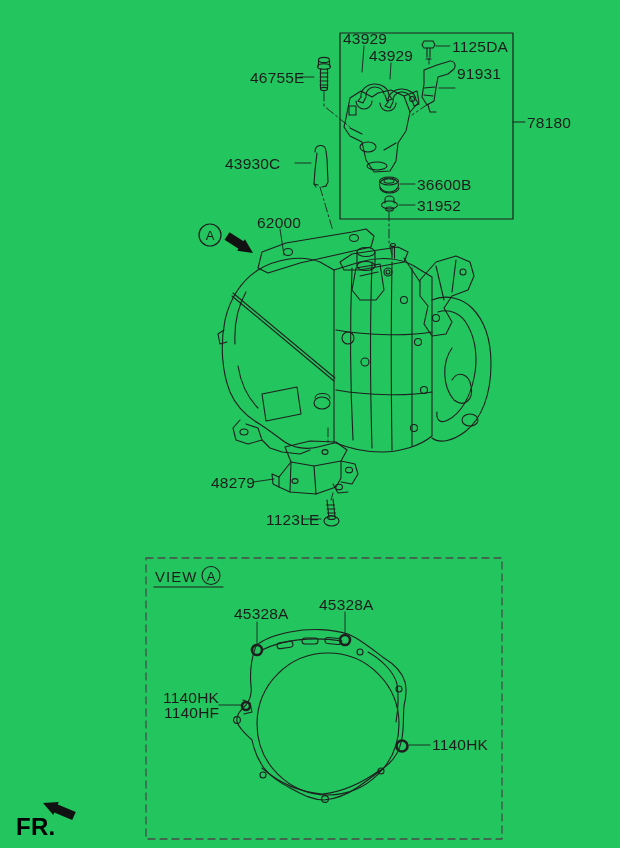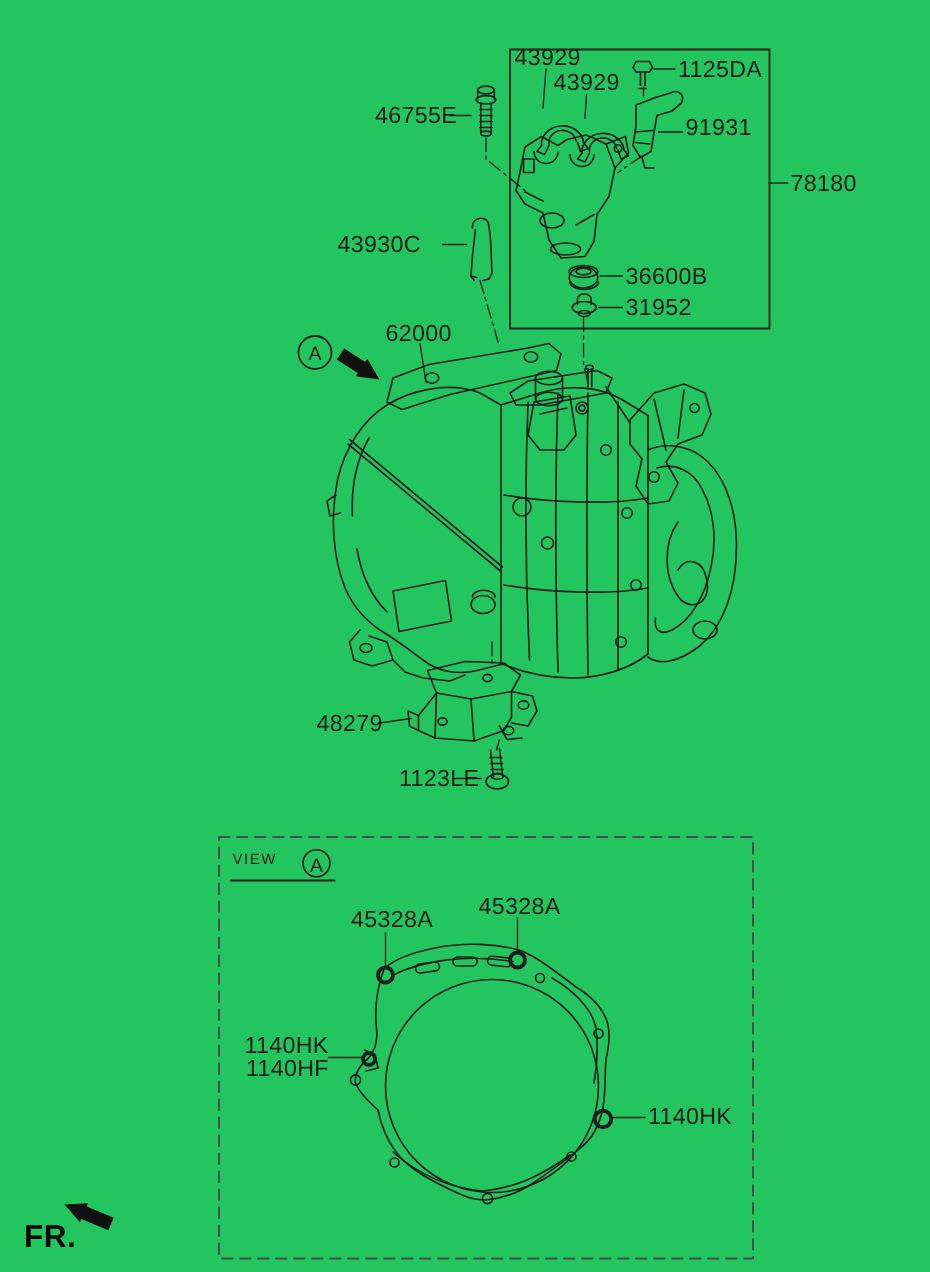--- a/index.html
+++ b/index.html
@@ -10,23 +10,23 @@
   #lineart{position:absolute;left:0;top:0;}
   .callout{
     position:absolute;font-size:15.5px;line-height:1;white-space:nowrap;
     letter-spacing:.2px;color:#1c1c1c;
   }
   .marker-letter{
     position:absolute;font-size:13px;line-height:1;width:18px;text-align:center;
     color:#1c1c1c;
   }
   .fr{
-    position:absolute;font-size:21px;font-weight:bold;letter-spacing:.3px;color:#000;
-  }
-  .viewword{position:absolute;font-size:10px;letter-spacing:1px;color:#1c1c1c;line-height:1;}
+    position:absolute;font-size:24px;font-weight:bold;letter-spacing:.3px;color:#000;
+  }
+  .viewword{position:absolute;font-size:15px;letter-spacing:1px;color:#1c1c1c;line-height:1;}
 </style>
 </head>
 <body>
 
 <div id="stage">
 
   <svg id="lineart" width="620" height="848" viewBox="0 0 620 848">
     <g fill="none" stroke="#1f1f1f" stroke-width="1.1" stroke-linecap="round" stroke-linejoin="round">
 
       <rect x="340" y="33" width="173" height="186" stroke-width="1.2"></rect>
@@ -205,21 +205,21 @@
       <circle cx="210" cy="235" r="11" stroke-width="1.2"></circle>
     </g>
 
     <path d="M224.5,239.7 L229.5,232.3 L243.5,241.3 L244.9,239.2 L253,253 L237.2,250.8 L238.5,248.7 Z" fill="#111" stroke="none"></path>
     <path d="M43,803 L58.7,802.1 L57.8,804.4 L75.8,811.9 L72.2,820.1 L54.2,812.6 L53.3,814.9 Z" fill="#111" stroke="none"></path>
   </svg>
 
   <div class="callout" style="left:343px;top:31px">43929</div>
   <div class="callout" style="left:369px;top:48px">43929</div>
   <div class="callout" style="left:452px;top:39px">1125DA</div>
-  <div class="callout" style="left:457px;top:78px">91931</div>
+  <div class="callout" style="left:457px;top:66px">91931</div>
   <div class="callout" style="left:527px;top:115px">78180</div>
   <div class="callout" style="left:417px;top:177px">36600B</div>
   <div class="callout" style="left:417px;top:198px">31952</div>
   <div class="callout" style="left:250px;top:70px">46755E</div>
   <div class="callout" style="left:225px;top:156px">43930C</div>
   <div class="callout" style="left:257px;top:215px">62000</div>
   <div class="callout" style="left:211px;top:475px">48279</div>
   <div class="callout" style="left:266px;top:512px">1123LE</div>
 
   <div class="marker-letter" style="left:201px;top:229px">A</div>

